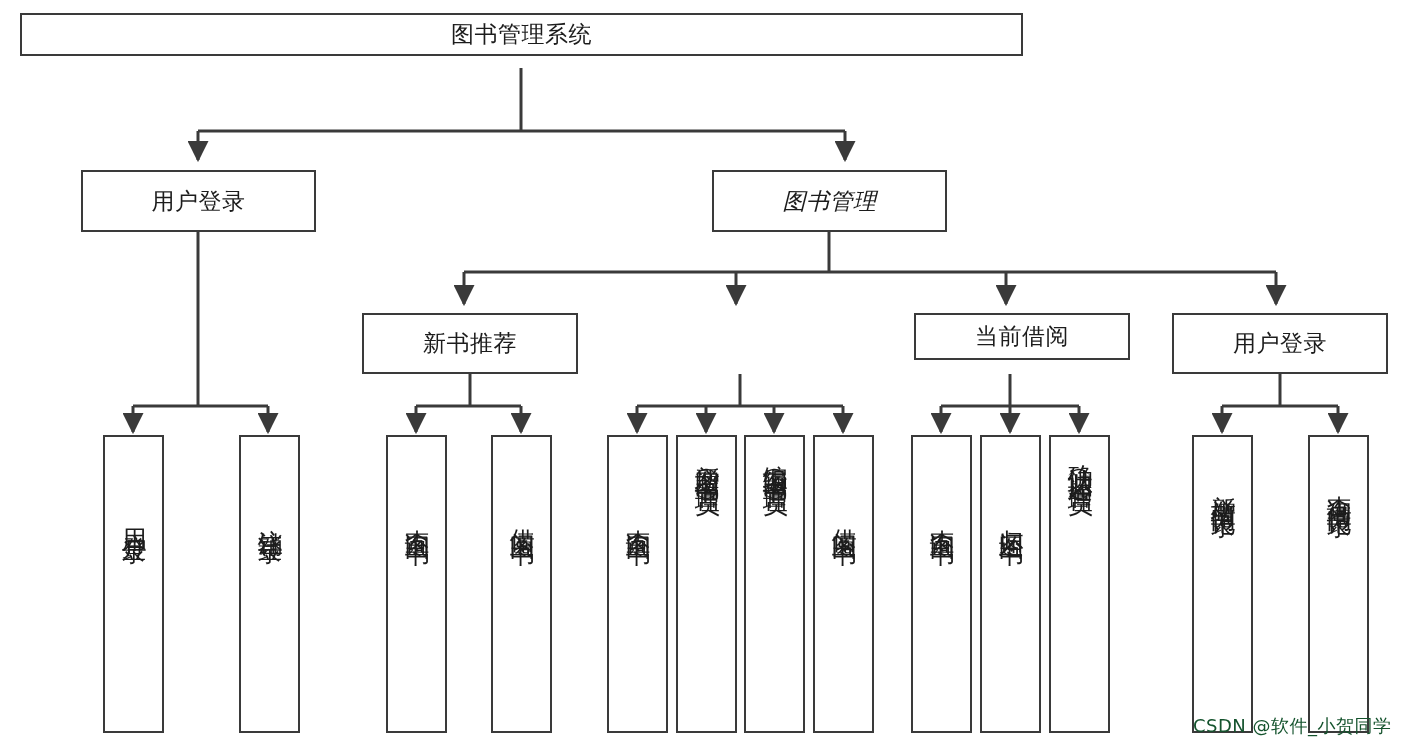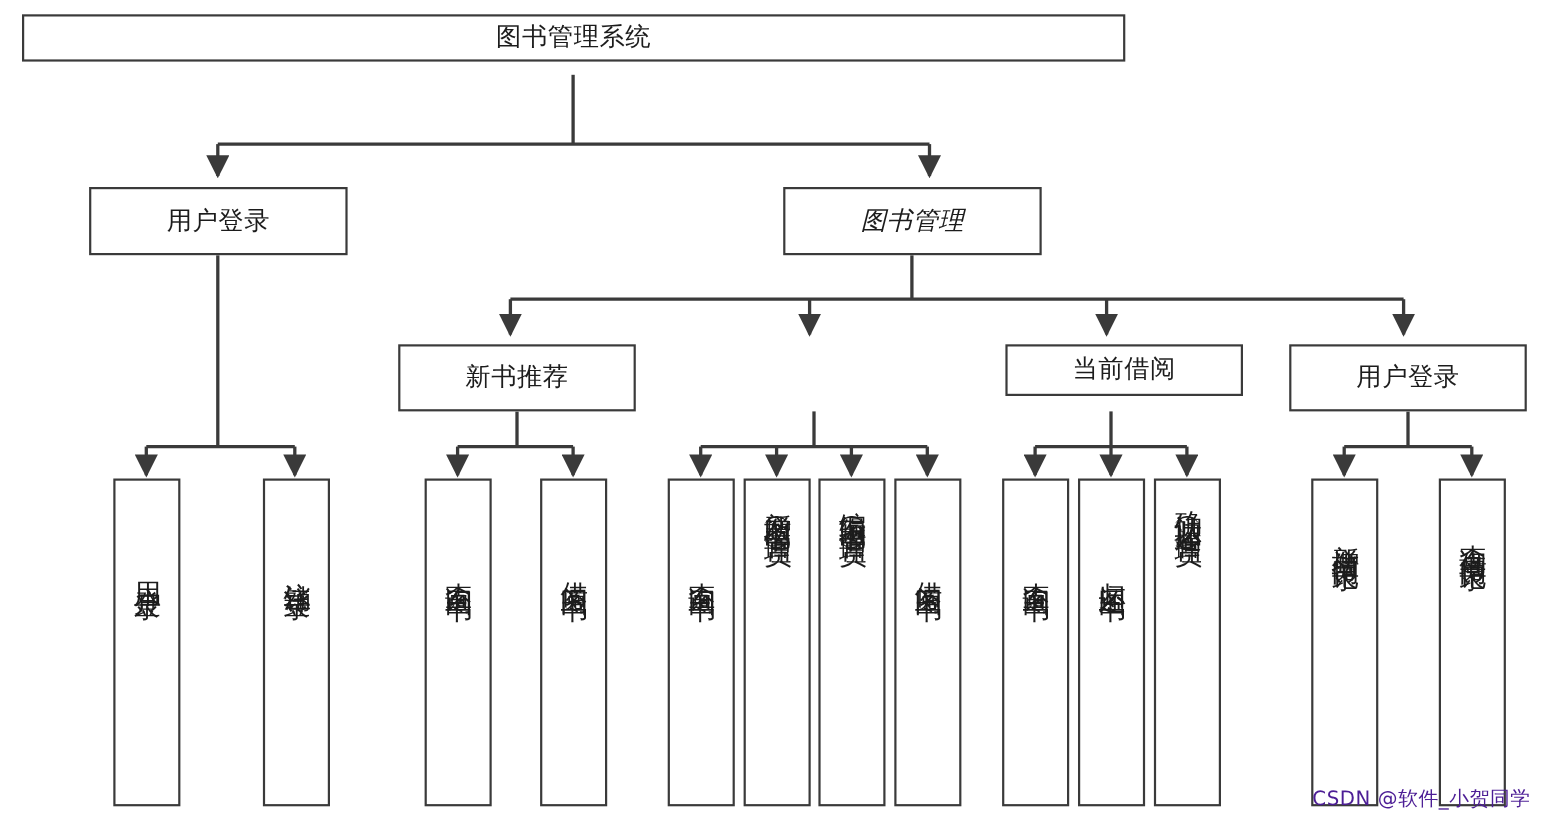--- a/index.html
+++ b/index.html
@@ -63,21 +63,21 @@
     line-height: 1.05;
     letter-spacing: 4px;
     white-space: nowrap;
     margin: 0 auto;
   }
   #watermark {
     position: absolute;
     left: 1193px;
     top: 714px;
     font-size: 18px;
-    color: #4c1d95;
+    color: #14532d;
     letter-spacing: 0.5px;
     white-space: nowrap;
     font-family: "DejaVu Sans", "Liberation Sans", sans-serif;
   }
 </style>
 </head>
 <body>
 
 <div id="diagram-root">
 

